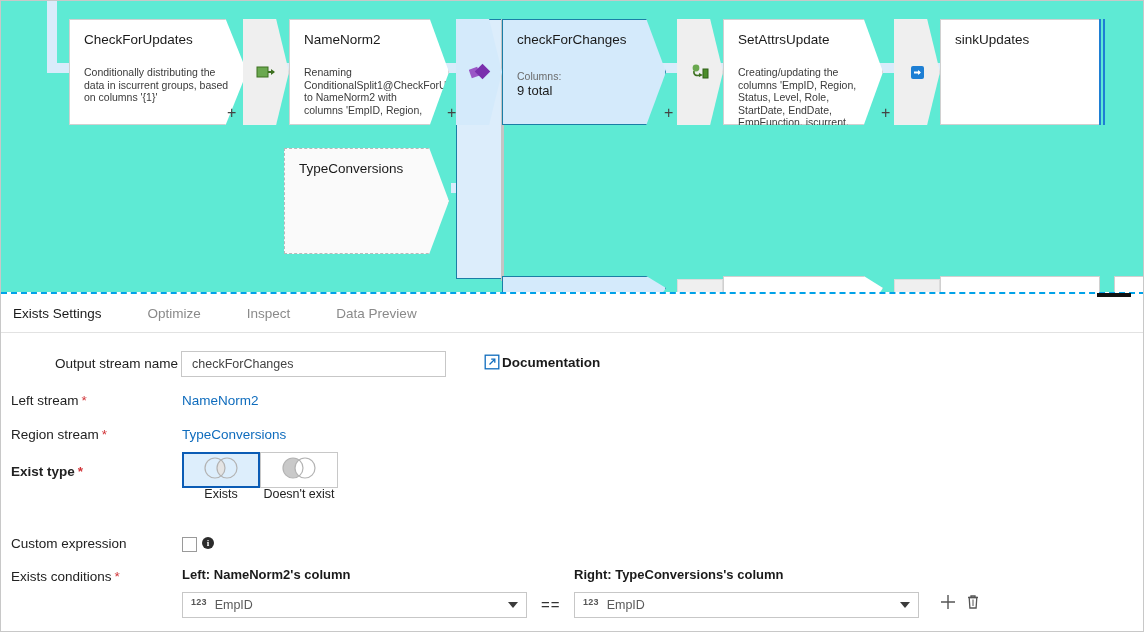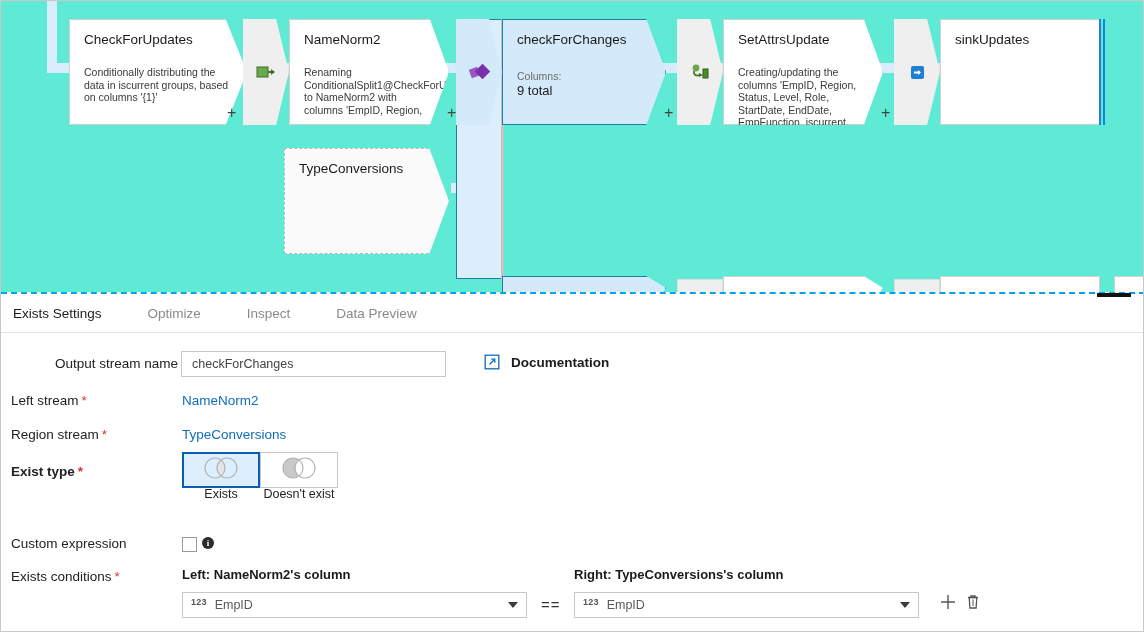--- a/index.html
+++ b/index.html
@@ -161,21 +161,21 @@
   }
   .link {
     position: absolute;
     font-size: 13.5px;
     color: #0f6cbd;
     white-space: nowrap;
     cursor: pointer;
   }
   .doc-link {
     position: absolute;
-    display: flex; align-items: center; gap: 11px;
+    display: flex; align-items: center; gap: 2px;
     font-size: 13.5px; color: #1a1a1a; font-weight: 600;
     cursor: pointer;
   }
 
   
   .opt {
     position: absolute;
     width: 78px; height: 36px;
     border: 1px solid #c8c8c8;
     background: #fff;

